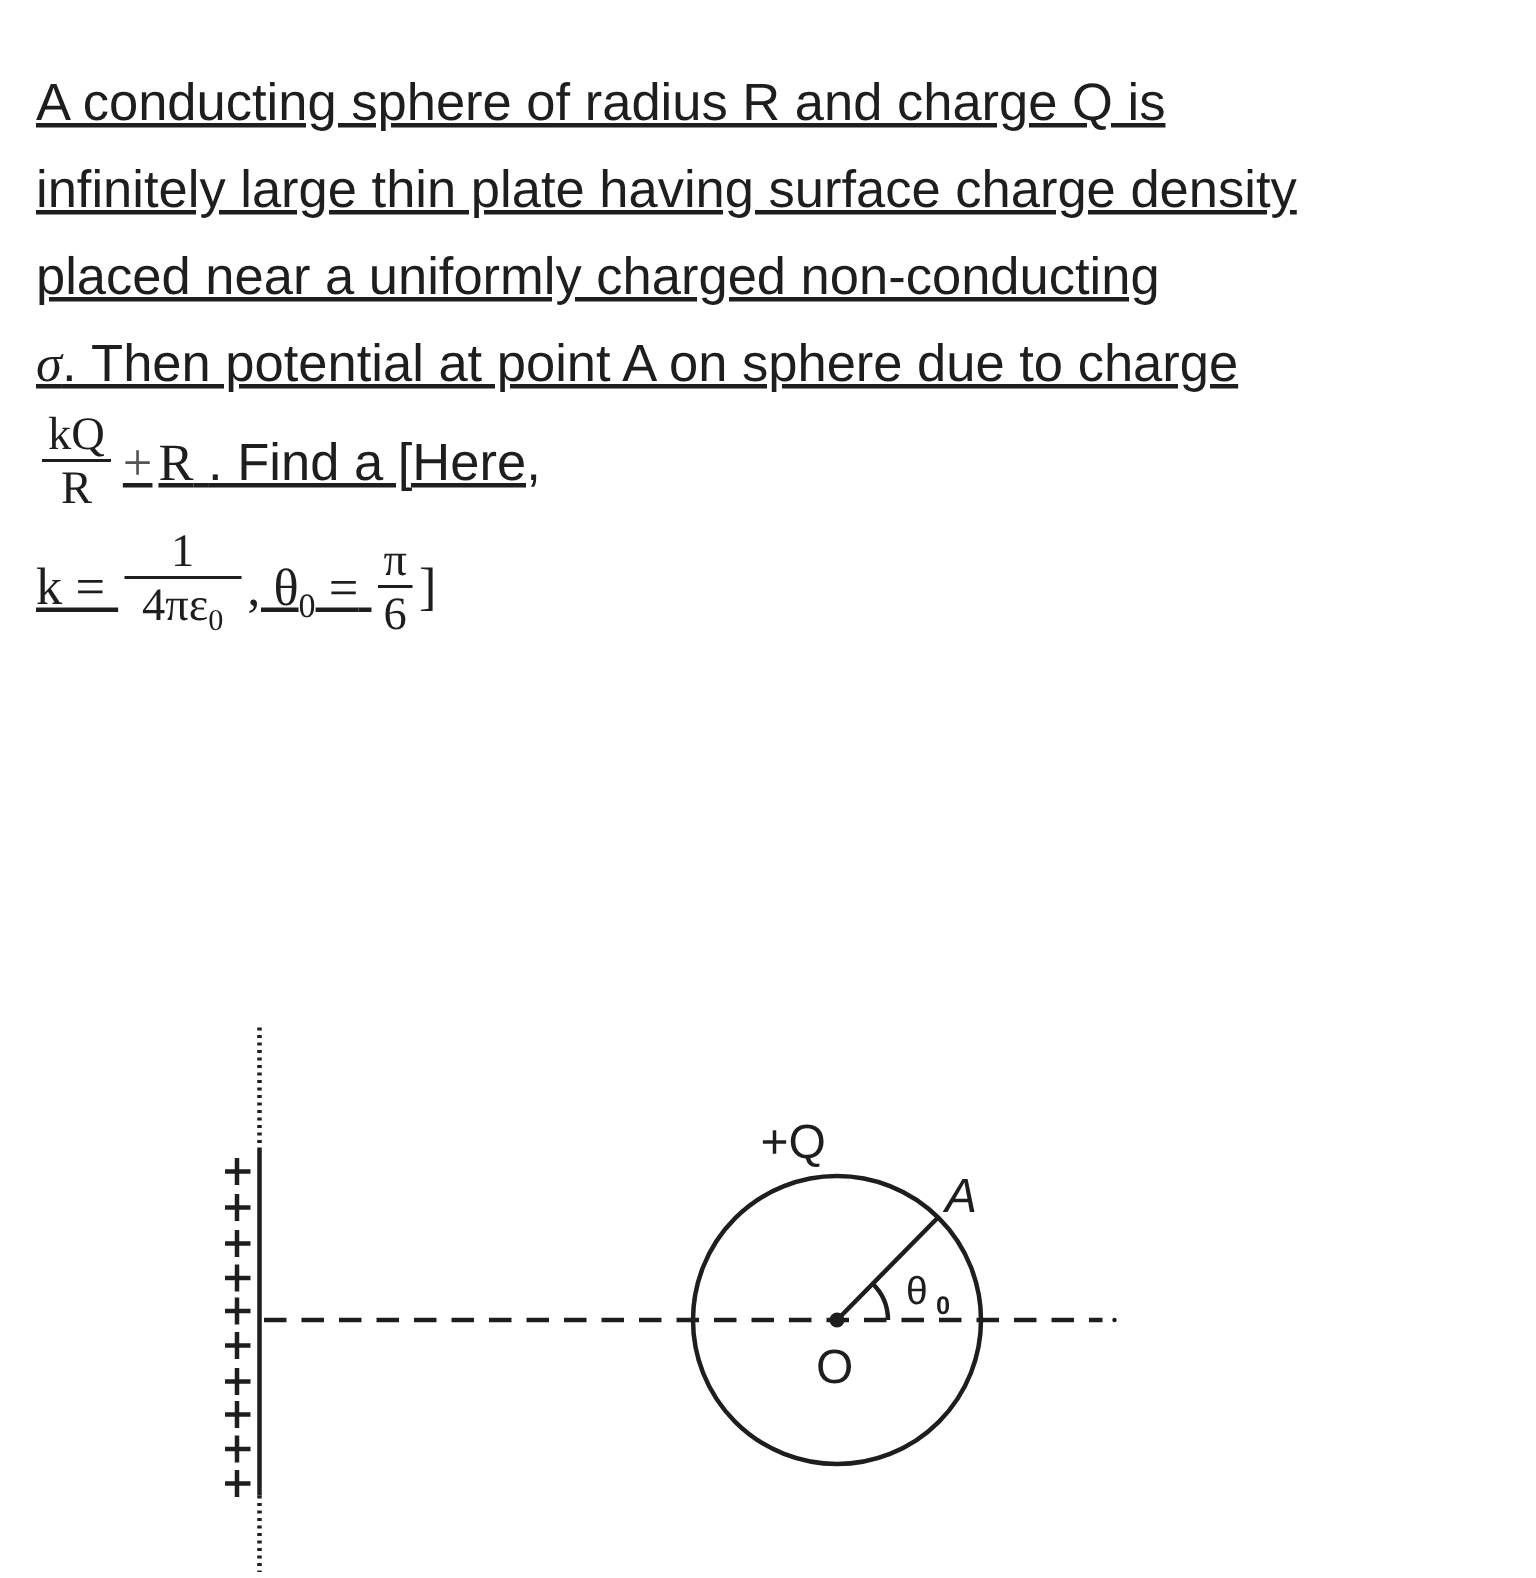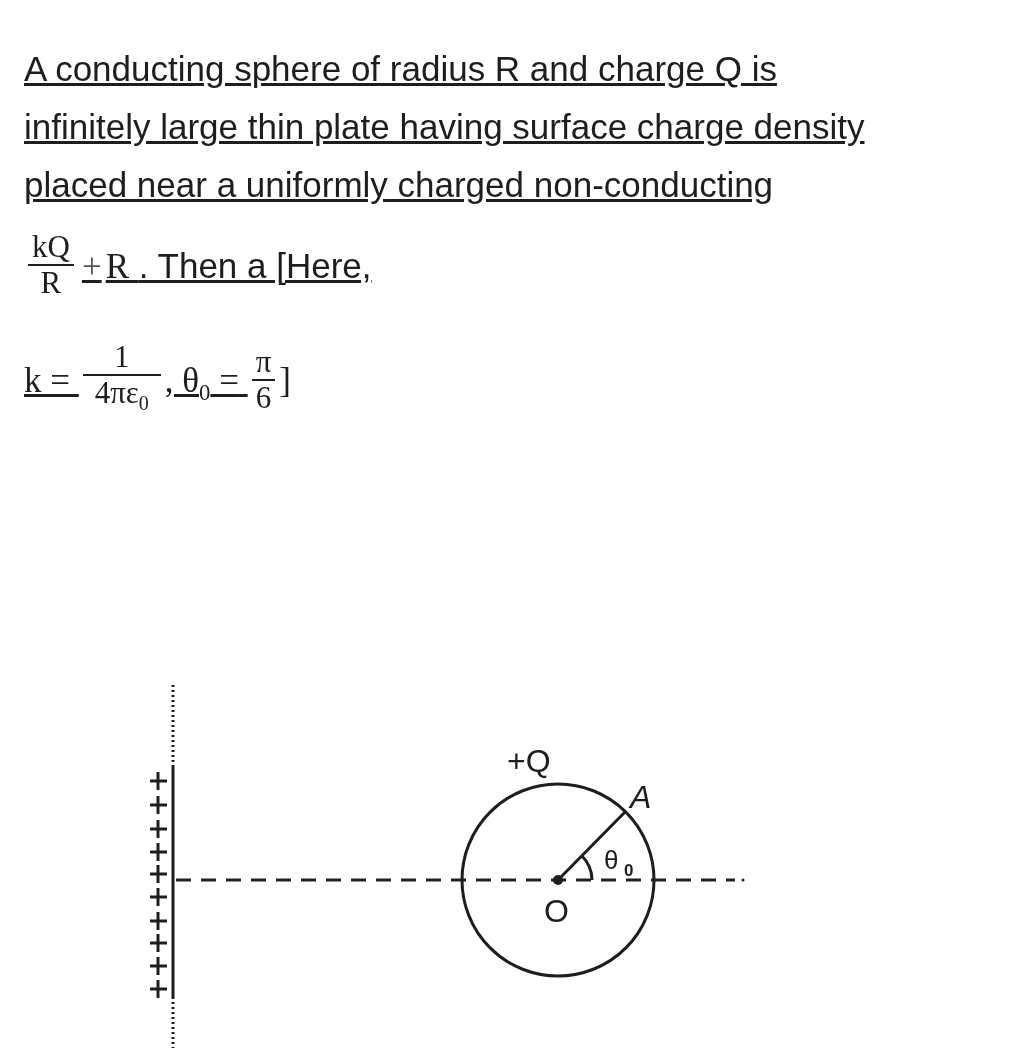--- a/index.html
+++ b/index.html
@@ -1,41 +1,44 @@
 <!DOCTYPE html>
 <html><head>
   <meta charset="utf-8">
   <style>
     html, body { margin: 0; padding: 0; background: #ffffff; }
     body { width: 1024px; height: 1052px; position: relative; overflow: hidden; color: #1e1e1e; }
     .question { position: absolute; left: 24px; top: 40px; width: 980px; font-family: "Liberation Sans", "DejaVu Sans", sans-serif; font-size: 35px; line-height: 58px; text-decoration: underline; }
     .line { white-space: nowrap; }
     .m { font-family: "Liberation Serif", "DejaVu Serif", serif; }
-    .frac { display: inline-block; vertical-align: middle; text-align: center; font-family: "Liberation Serif", "DejaVu Serif", serif; font-size: 31px; line-height: 34px; margin: 16px 4px; position: relative; top: -4px; }
+    .frac { display: inline-block; vertical-align: middle; text-align: center; font-family: "Liberation Serif", "DejaVu Serif", serif; font-size: 31px; line-height: 34px; margin: 0 4px; position: relative; top: -4px; }
     .frac .num { display: block; padding: 0 4px; border-bottom: 2px solid #1e1e1e; }
     .frac .den { display: block; padding: 0 4px; }
     .op { font-family: "Liberation Serif", "DejaVu Serif", serif; color: #555; margin: 0 4px; }
     .mathline { font-family: "Liberation Serif", "DejaVu Serif", serif; margin-top: 8px; }
     sub { font-size: 0.65em; }
     .diagram { position: absolute; left: 0; top: 640px; width: 1024px; height: 412px; }
     svg text { font-family: "Liberation Sans", "DejaVu Sans", sans-serif; }
   </style>
 </head>
 <body>
 
 <div class="question">
   <div class="line">A conducting sphere of radius R and charge Q is</div>
   <div class="line">infinitely large thin plate having surface charge density</div>
   <div class="line">placed near a uniformly charged non-conducting</div>
+  <div class="line">
+    <span class="m" style="font-style:italic">σ</span><span>. Then potential at point A on sphere due to charge</span>
+  </div>
   <div class="line" style="margin-top:4px;">
     <span class="frac">
       <span class="num">kQ</span>
       <span class="den">R</span>
     </span><span class="op">+</span><span class="m">R</span>
-    <span>. Then a [Here,</span>
+    <span>. Find a [Here,</span>
   </div>
   <div class="line mathline">
     <span>k =</span>
     <span class="frac" style="min-width:78px;">
       <span class="num">1</span>
       <span class="den"><span>4πε</span><sub>0</sub></span>
     </span><span><span>, θ</span><sub>0</sub><span> =</span></span>
     <span class="frac">
       <span class="num">π</span>
       <span class="den">6</span>

